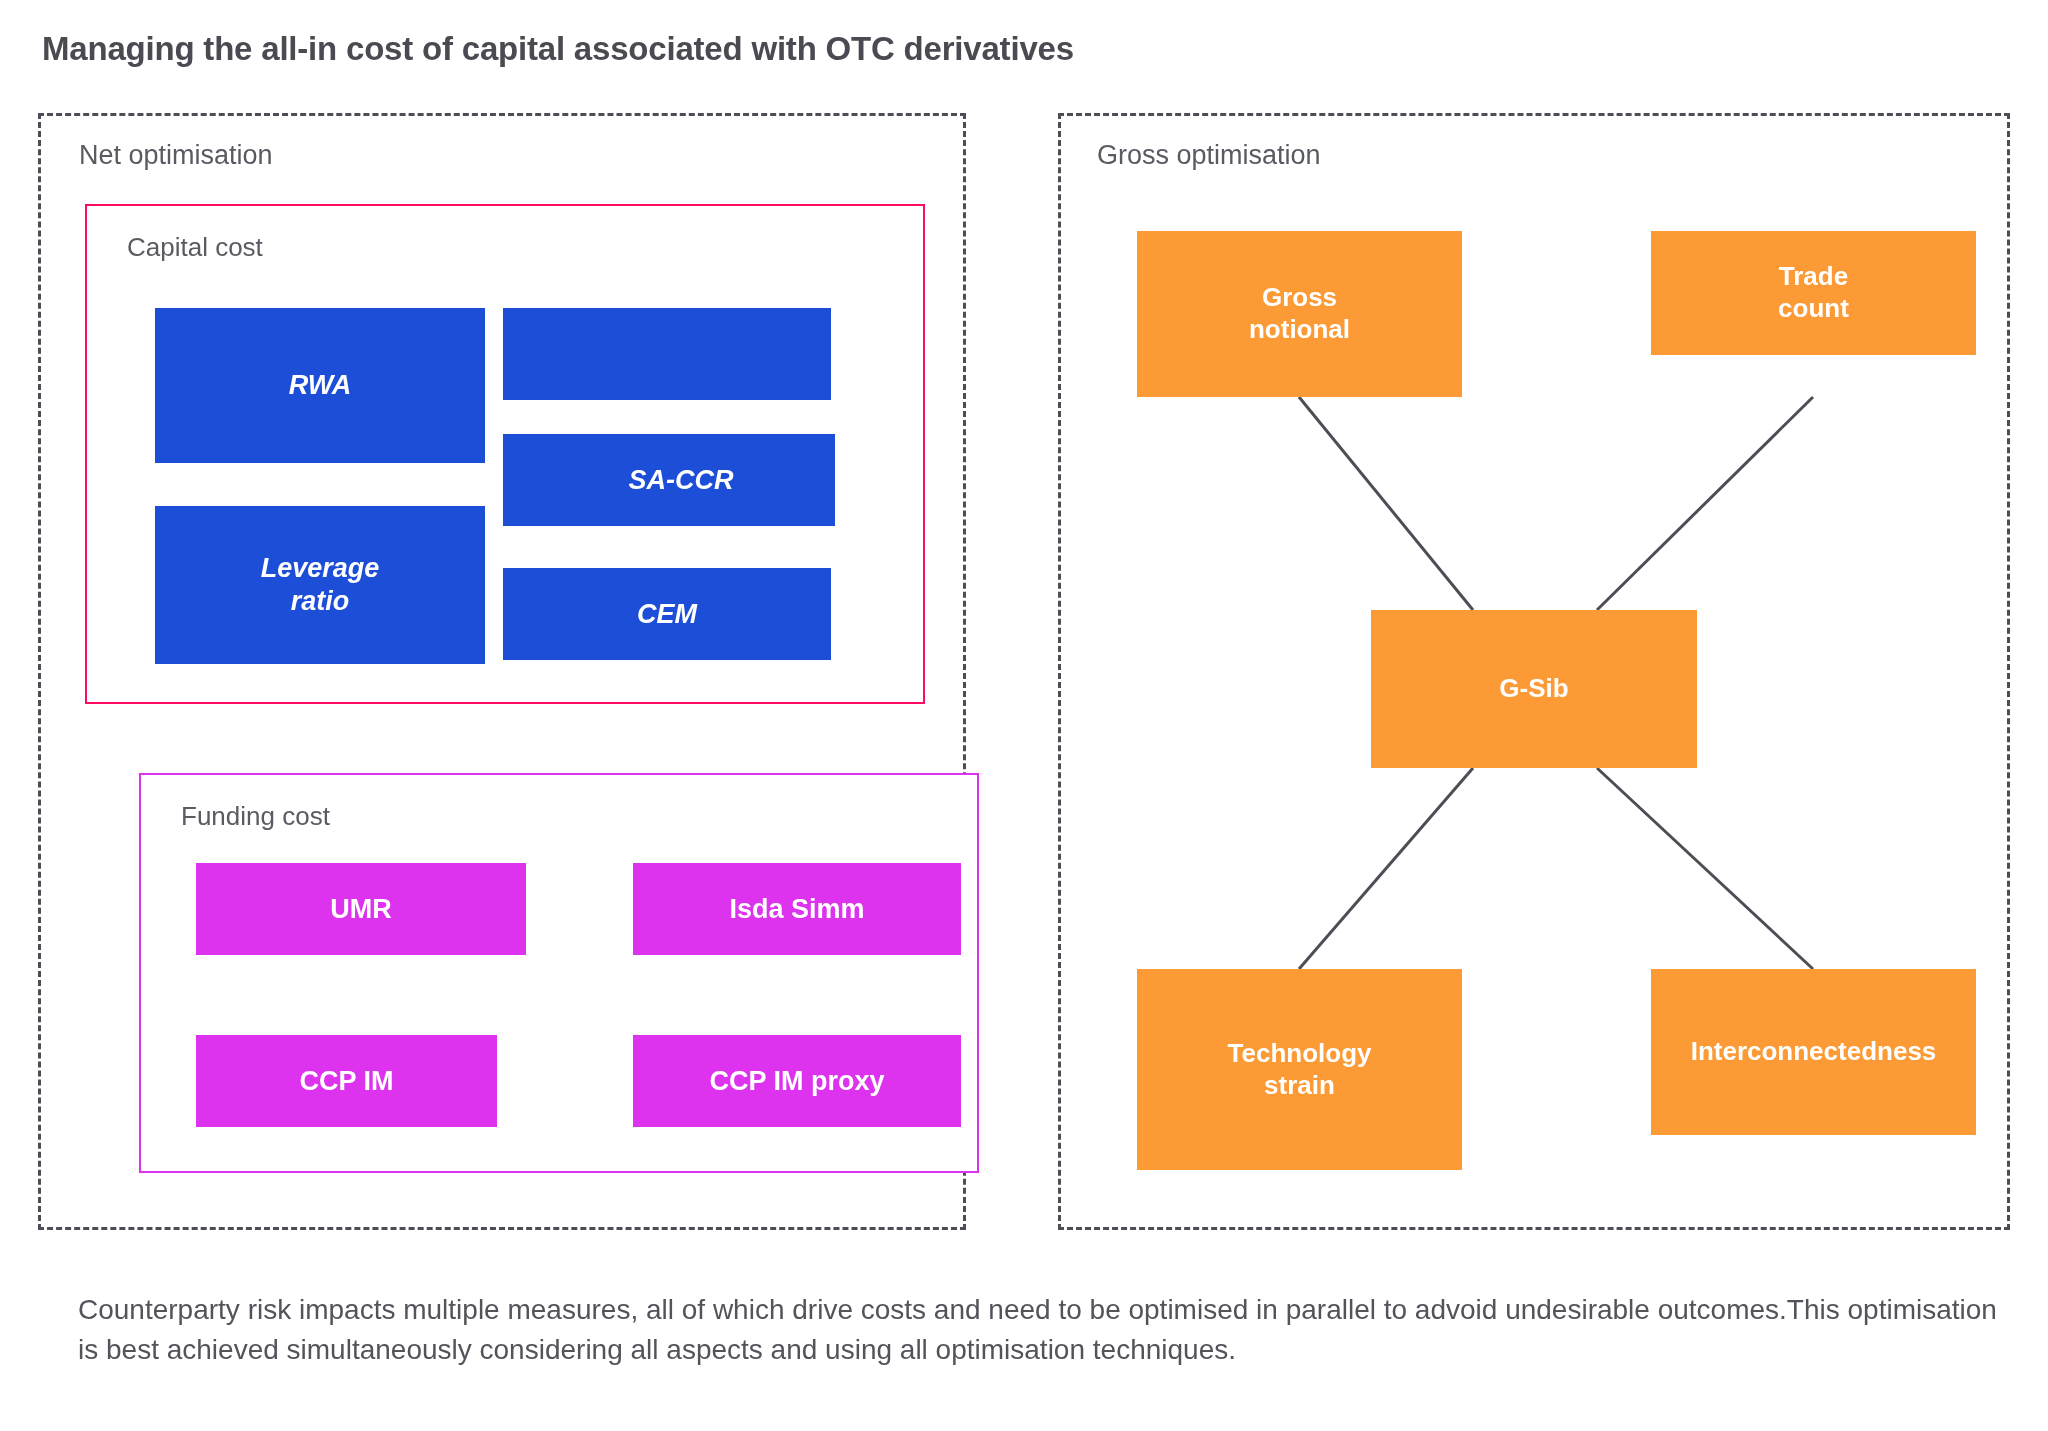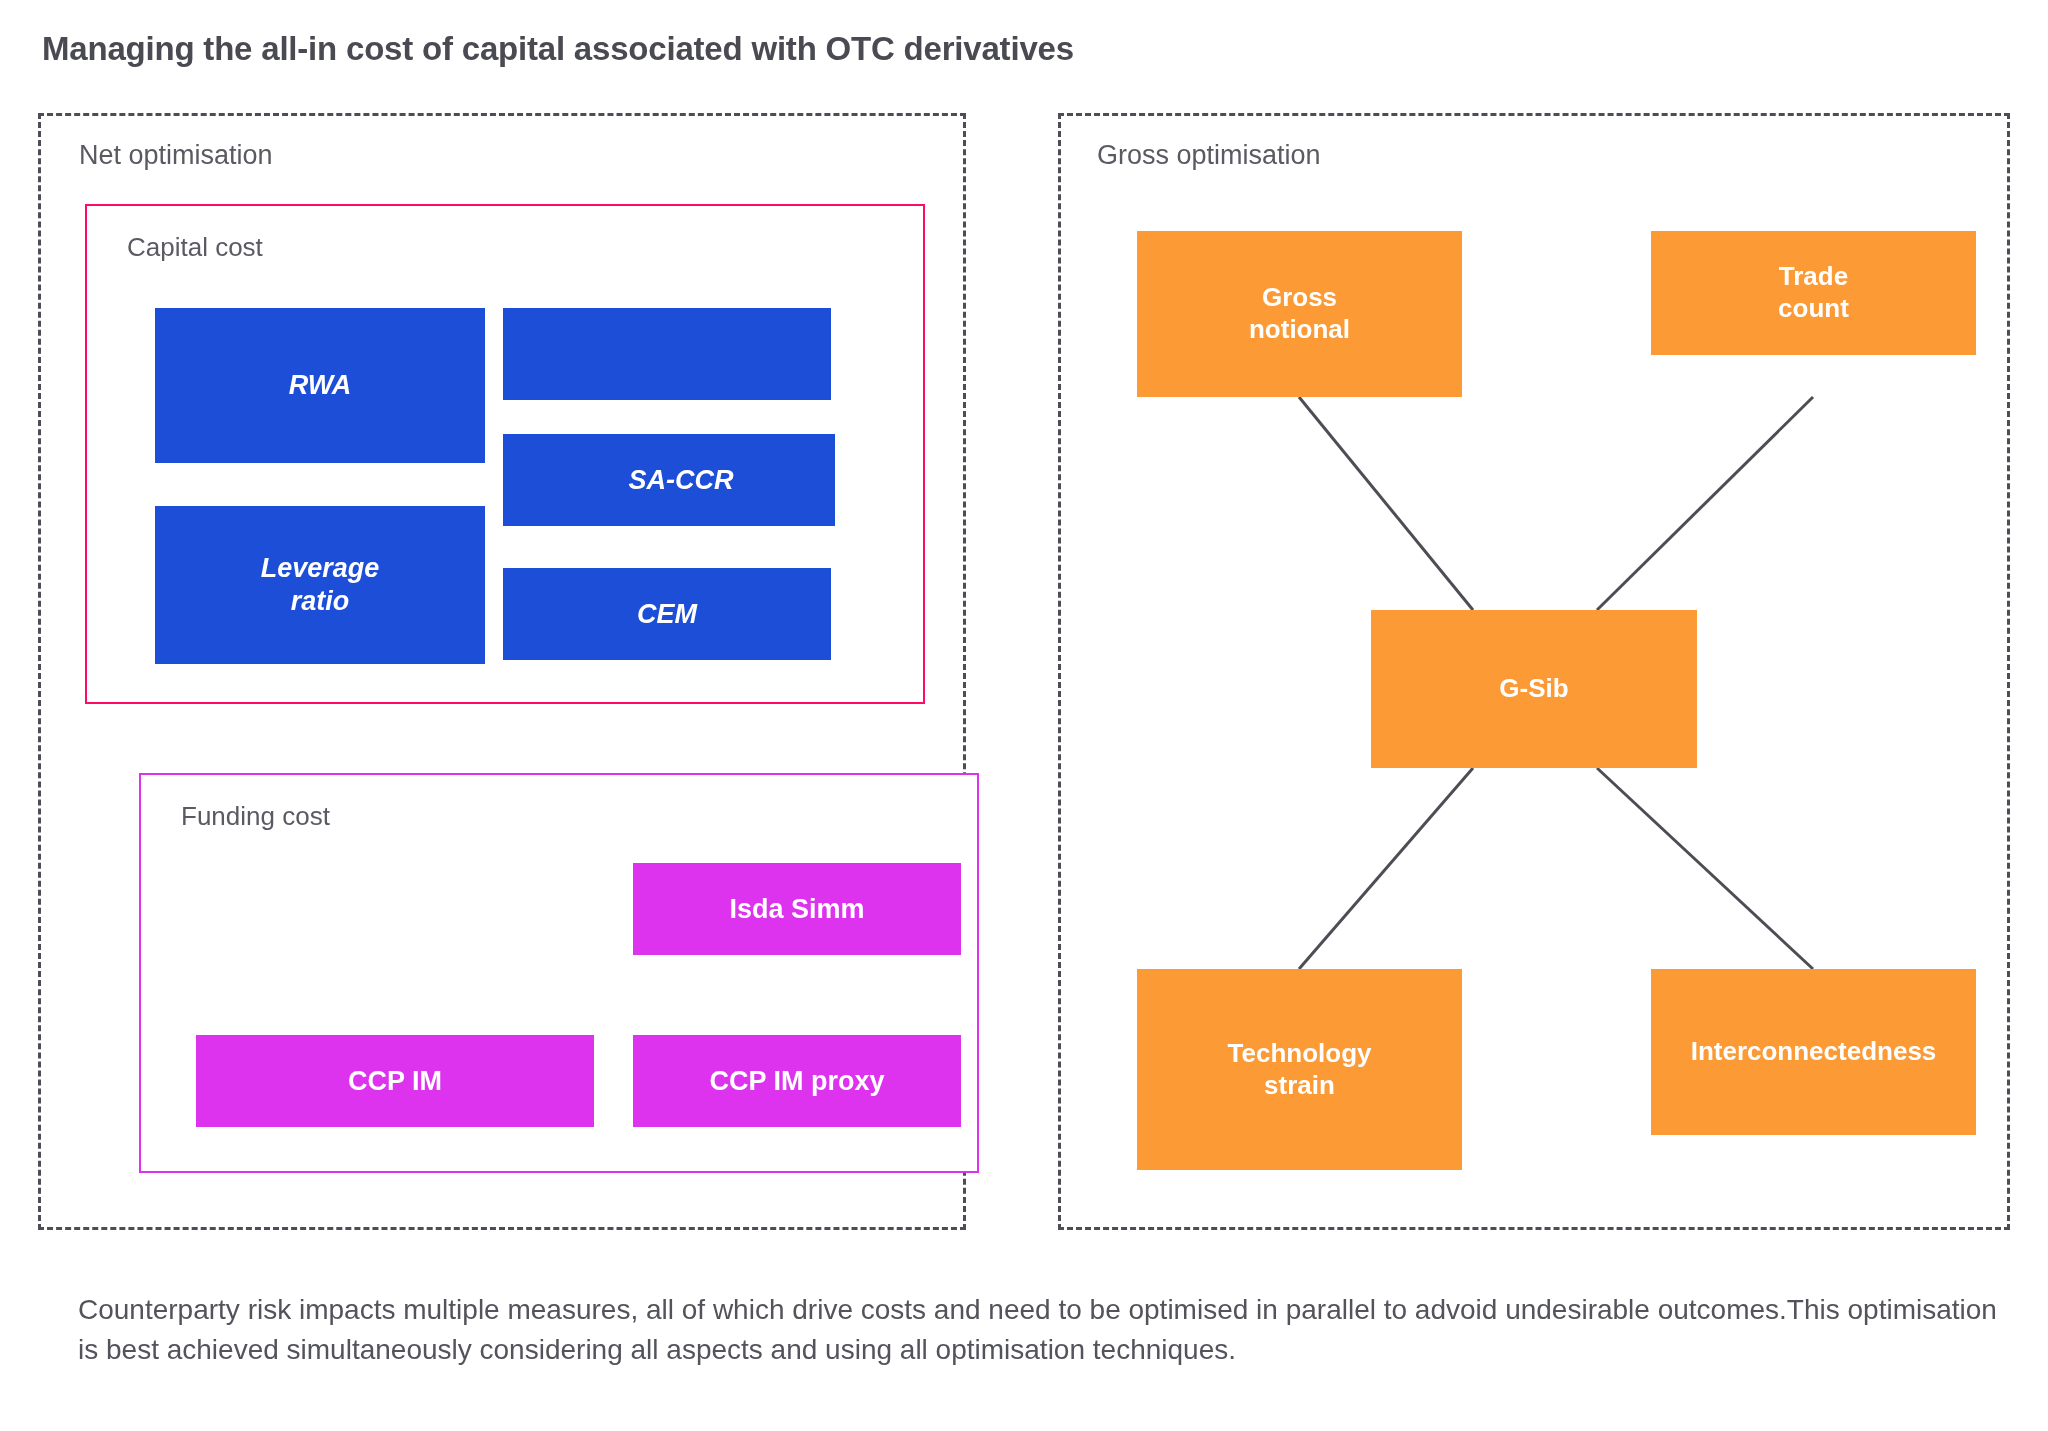--- a/index.html
+++ b/index.html
@@ -67,21 +67,21 @@
   
   #node-rwa       { left:68px;  top:102px; width:330px; height:155px; }
   #node-blank     { left:416px; top:102px; width:328px; height:92px;  }
   #node-saccr     { left:416px; top:228px; width:332px; height:92px;padding-left:24px;  }
   #node-leverage  { left:68px;  top:300px; width:330px; height:158px; }
   #node-cem       { left:416px; top:362px; width:328px; height:92px;  }
 
   
   #node-umr       { left:55px;  top:88px;  width:330px; height:92px;  }
   #node-isdasimm  { left:492px; top:88px;  width:328px; height:92px;  }
-  #node-ccpim     { left:55px;  top:260px; width:398px; height:92px;  }
+  #node-ccpim     { left:55px;  top:260px; width:301px; height:92px;  }
   #node-ccpimproxy{ left:492px; top:260px; width:328px; height:92px;  }
 
   
   #node-grossnotional  { left:76px;  top:115px; width:325px; height:166px; }
   #node-tradecount     { left:590px; top:115px; width:325px; height:124px; }
   #node-gsib           { left:310px; top:494px; width:326px; height:158px; }
   #node-techstrain     { left:76px;  top:853px; width:325px; height:201px; }
   #node-interconnect   { left:590px; top:853px; width:325px; height:166px; }
 
   
@@ -119,20 +119,21 @@
 
       <div class="node pink" id="node-leverage">Leverage<br>ratio</div>
 
       <div class="node pink" id="node-cem">CEM</div>
     </div>
 
     <div class="group" id="group-funding">
 
       <div class="group-label">Funding cost</div>
 
+      <div class="node magenta" id="node-umr">UMR</div>
 
       <div class="node magenta" id="node-isdasimm">Isda Simm</div>
 
       <div class="node magenta" id="node-ccpim">CCP IM</div>
 
       <div class="node magenta" id="node-ccpimproxy">CCP IM proxy</div>
     </div>
   </div>
 
   <div class="panel" id="panel-gross">

